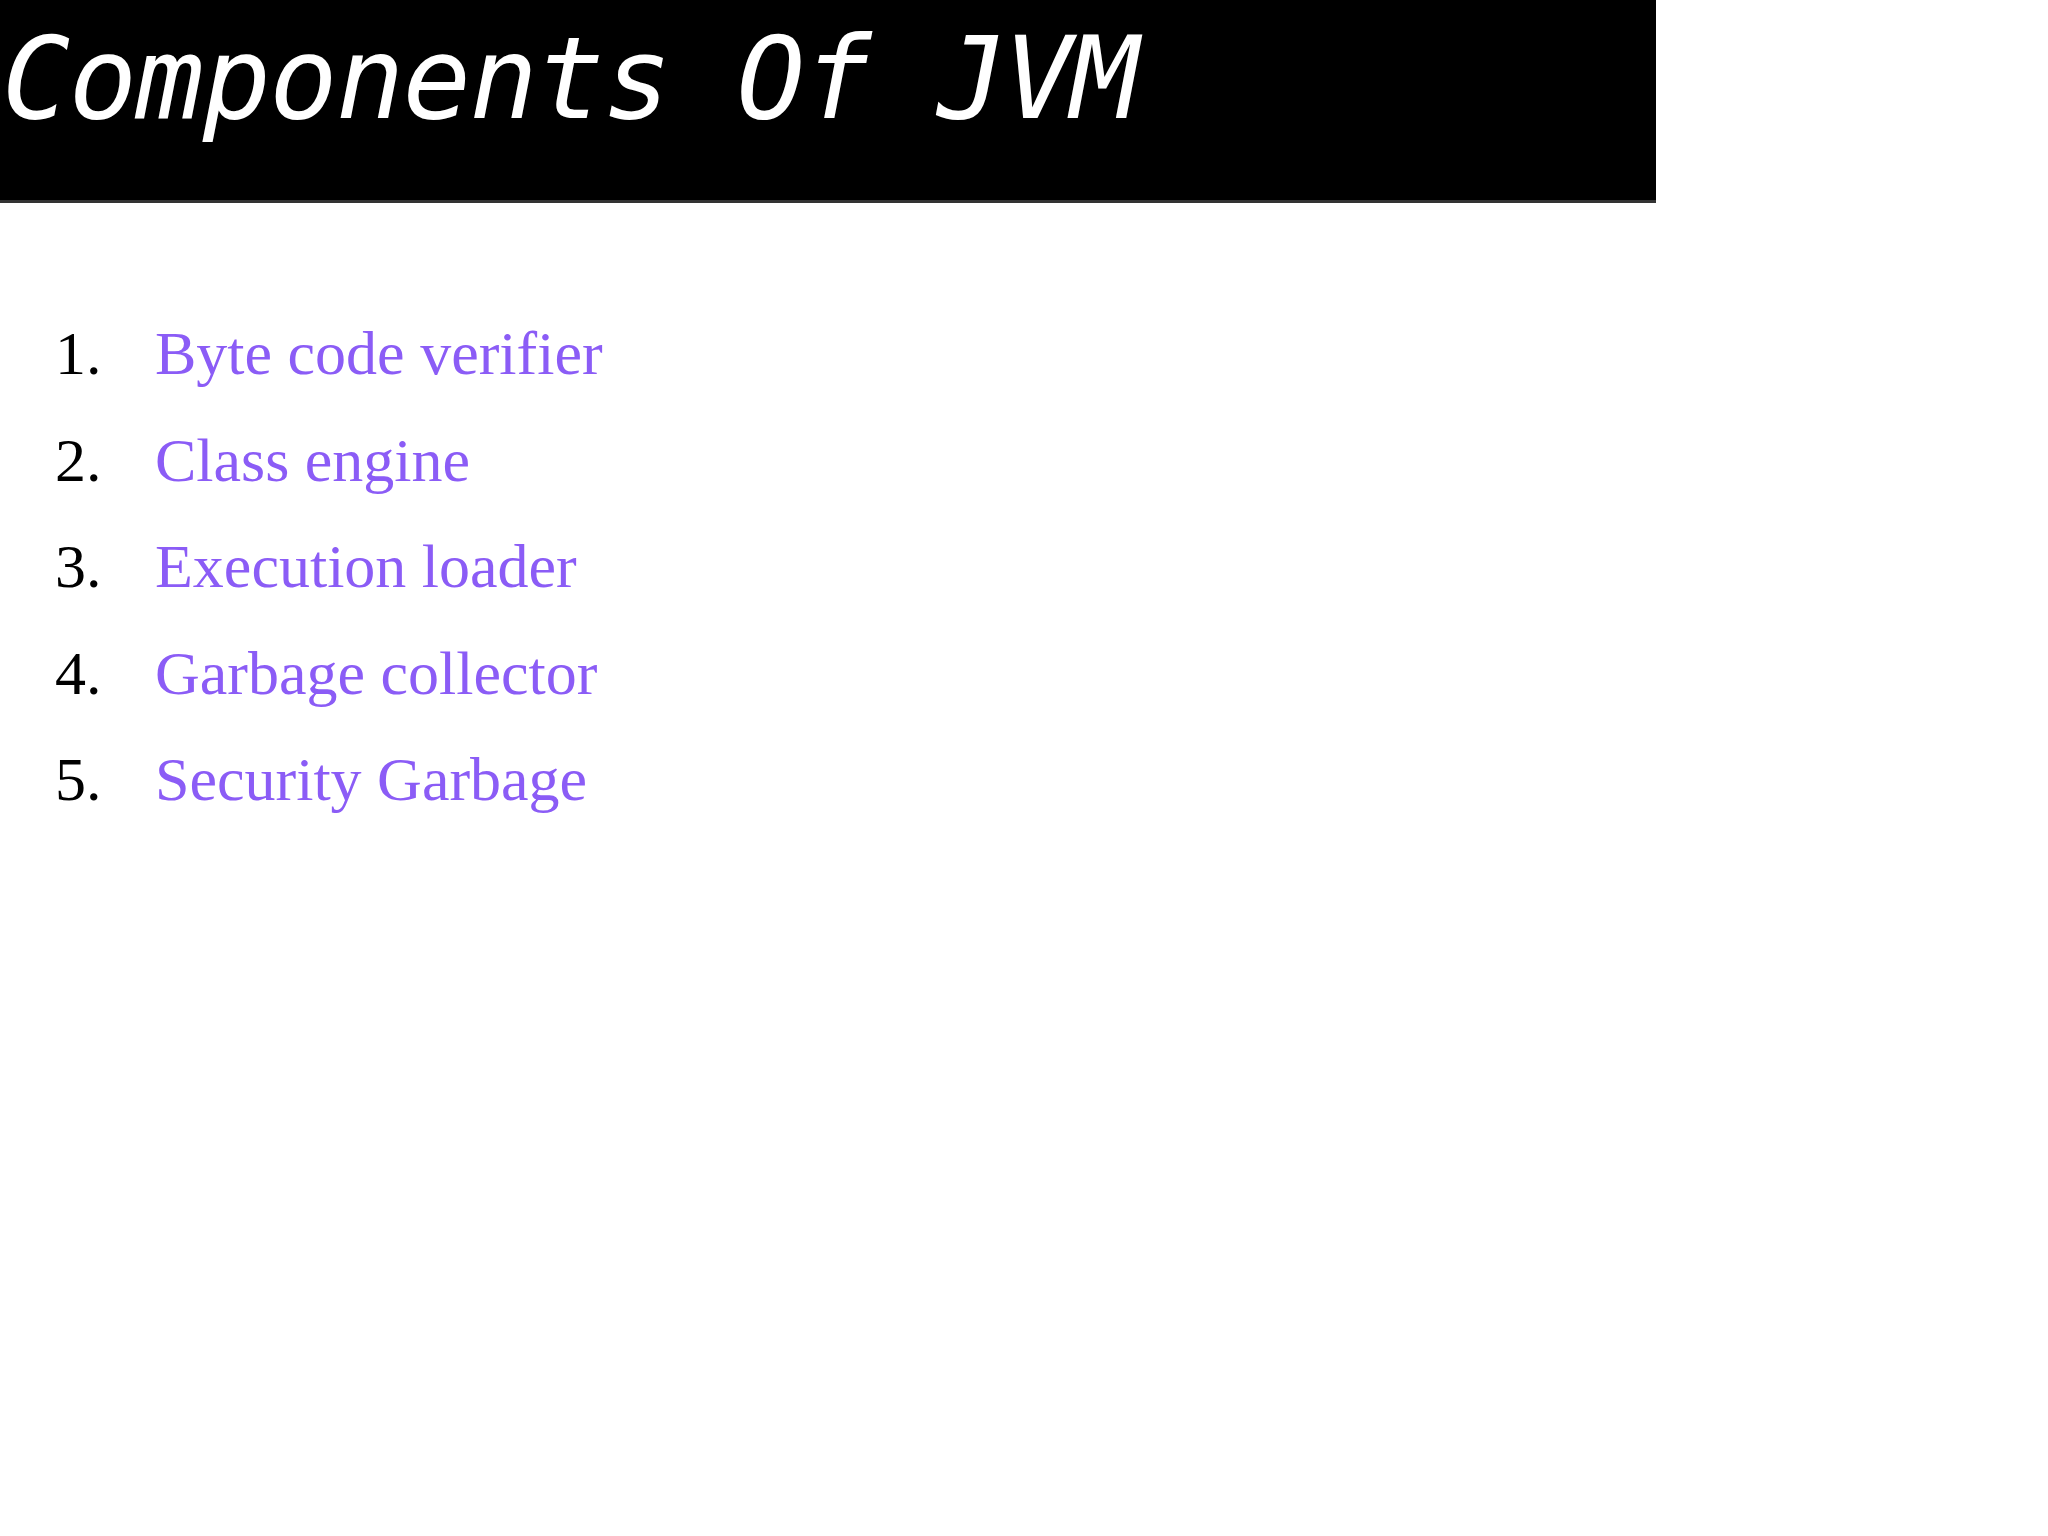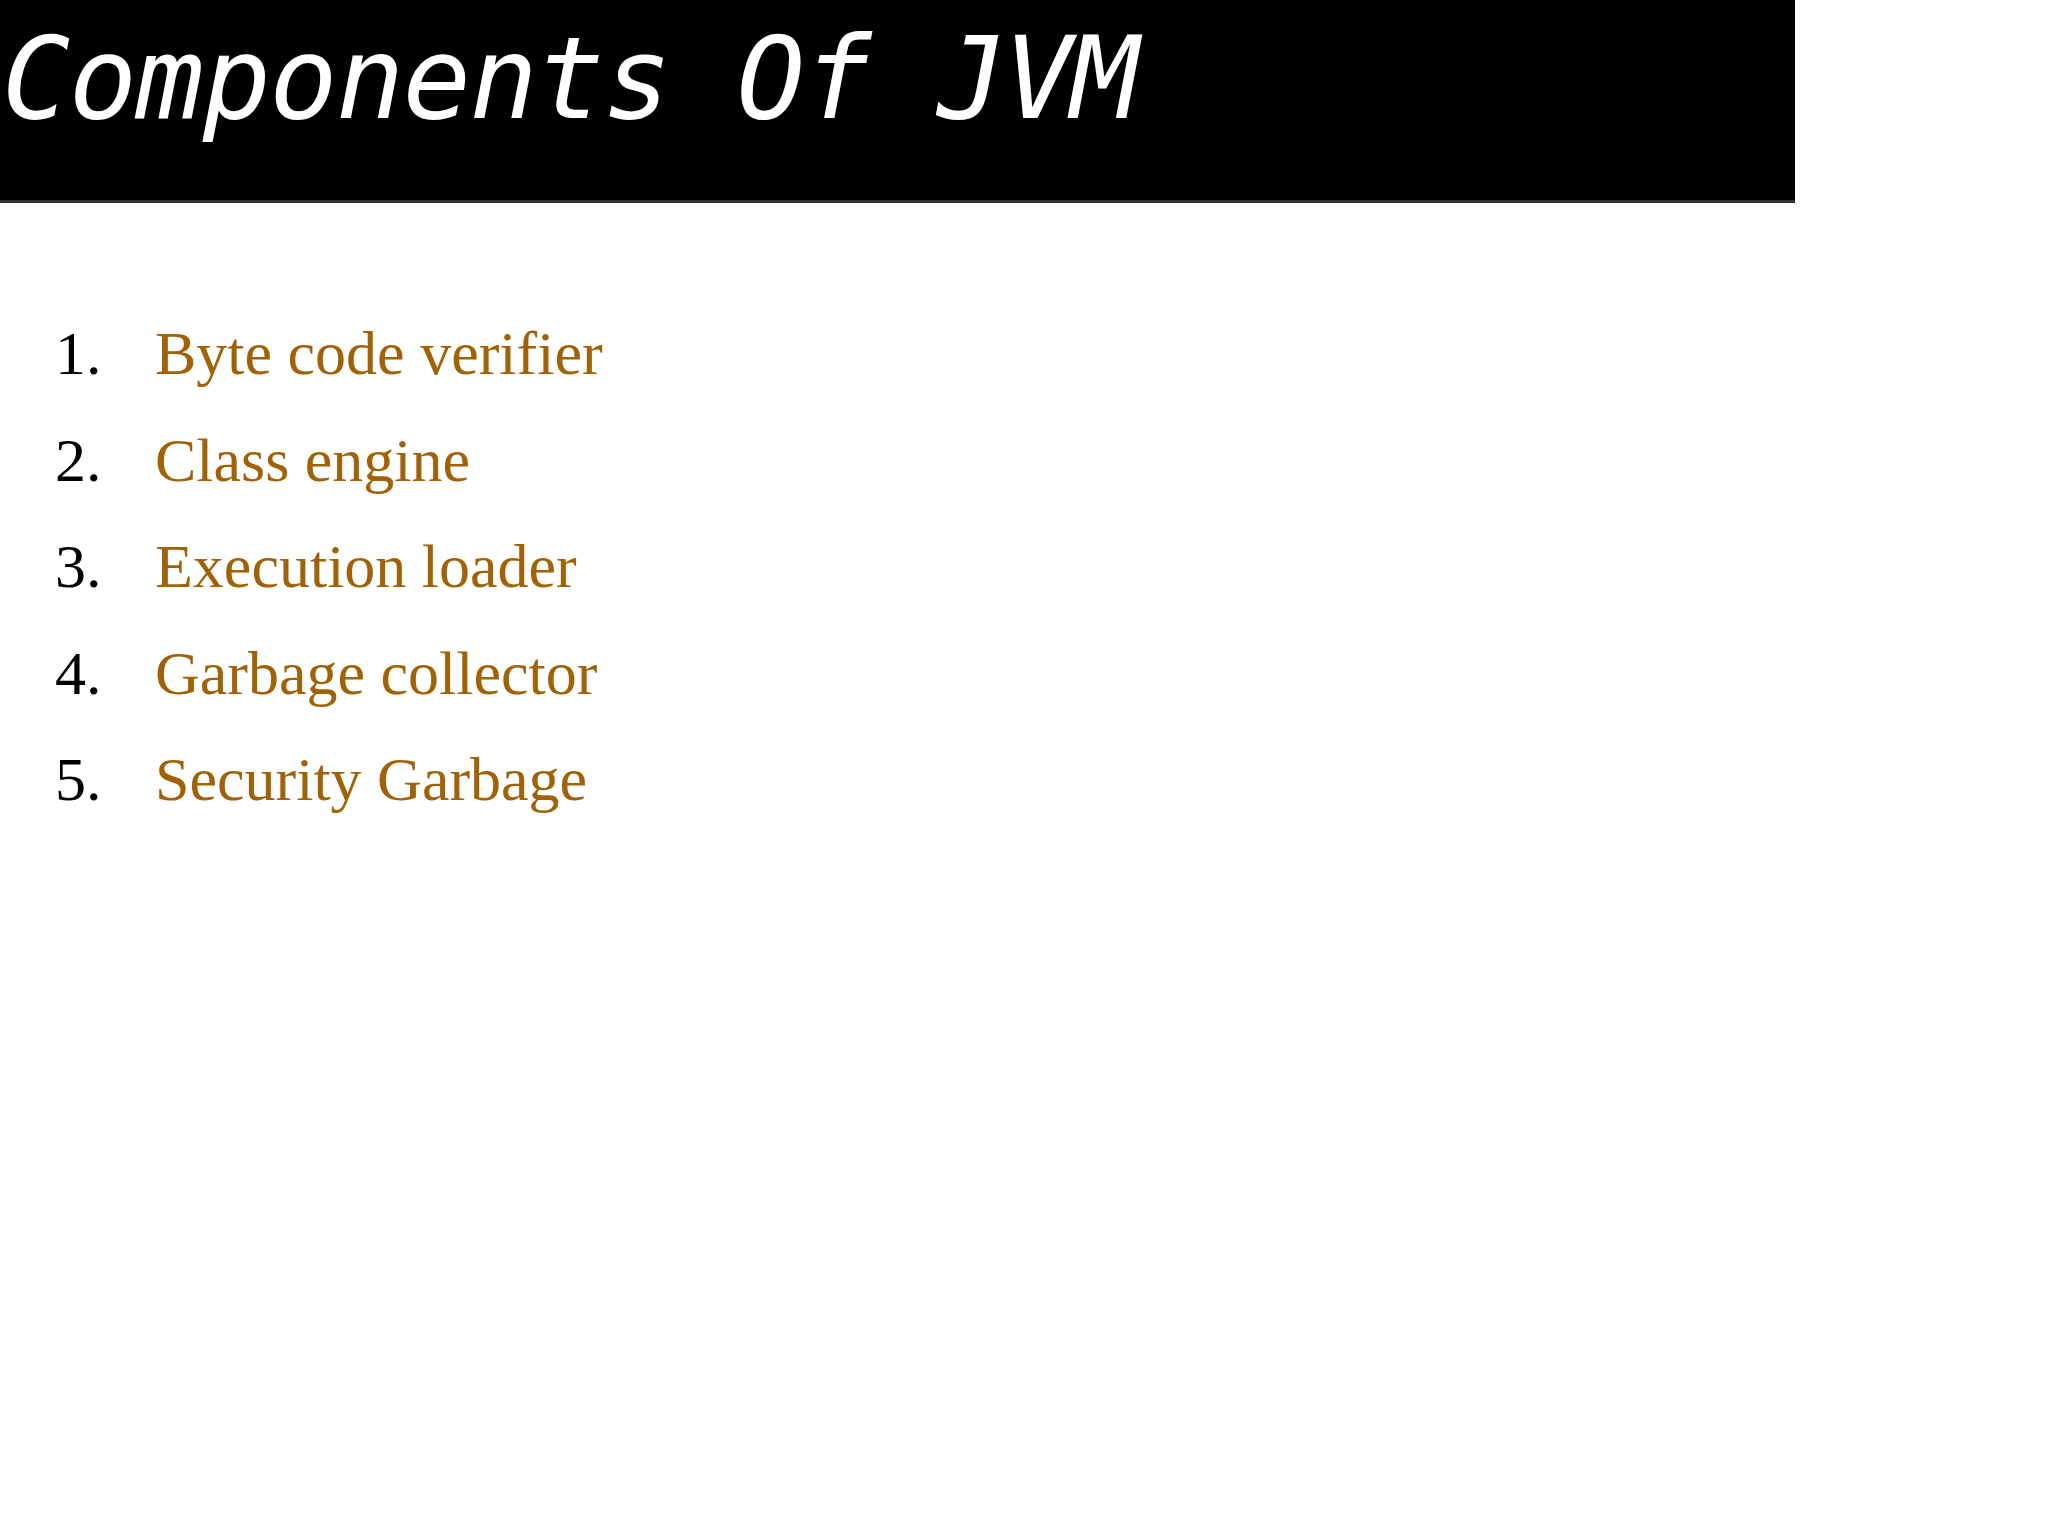--- a/index.html
+++ b/index.html
@@ -21,21 +21,21 @@
     width: 2048px;
     height: 1536px;
     background: #ffffff;
   }
 
   
   .title-bar {
     position: absolute;
     left: 0;
     top: 0;
-    width: 1795px;
+    width: 1656px;
     height: 203px;
     background: #000000;
     border-bottom: 3px solid #333333;
     box-sizing: border-box;
     overflow: hidden;
     text-decoration: underline;
   }
 
   .slide-title {
     position: absolute;
@@ -93,21 +93,21 @@
     color: #000000;
     font-family: "Liberation Serif", "DejaVu Serif", serif;
     font-size: 62px;
     line-height: 106.5px;
   }
 
   .item-label {
     position: absolute;
     left: 155px;
     top: 0;
-    color: #a16207;
+    color: #8b5cf6;
     font-family: "Liberation Serif", "DejaVu Serif", serif;
     font-size: 62px;
     line-height: 106.5px;
     white-space: nowrap;
   }
 </style>
 </head>
 <body>
 
 <div class="slide">

